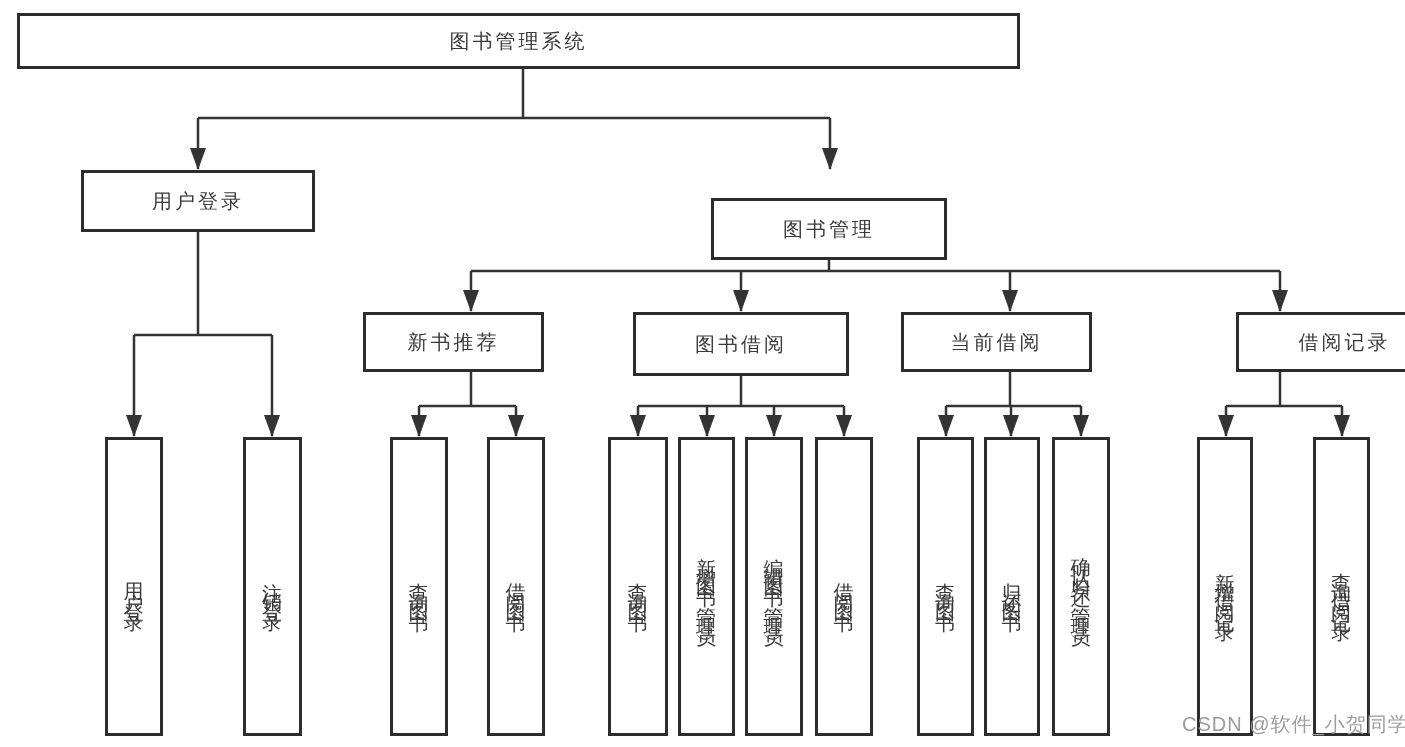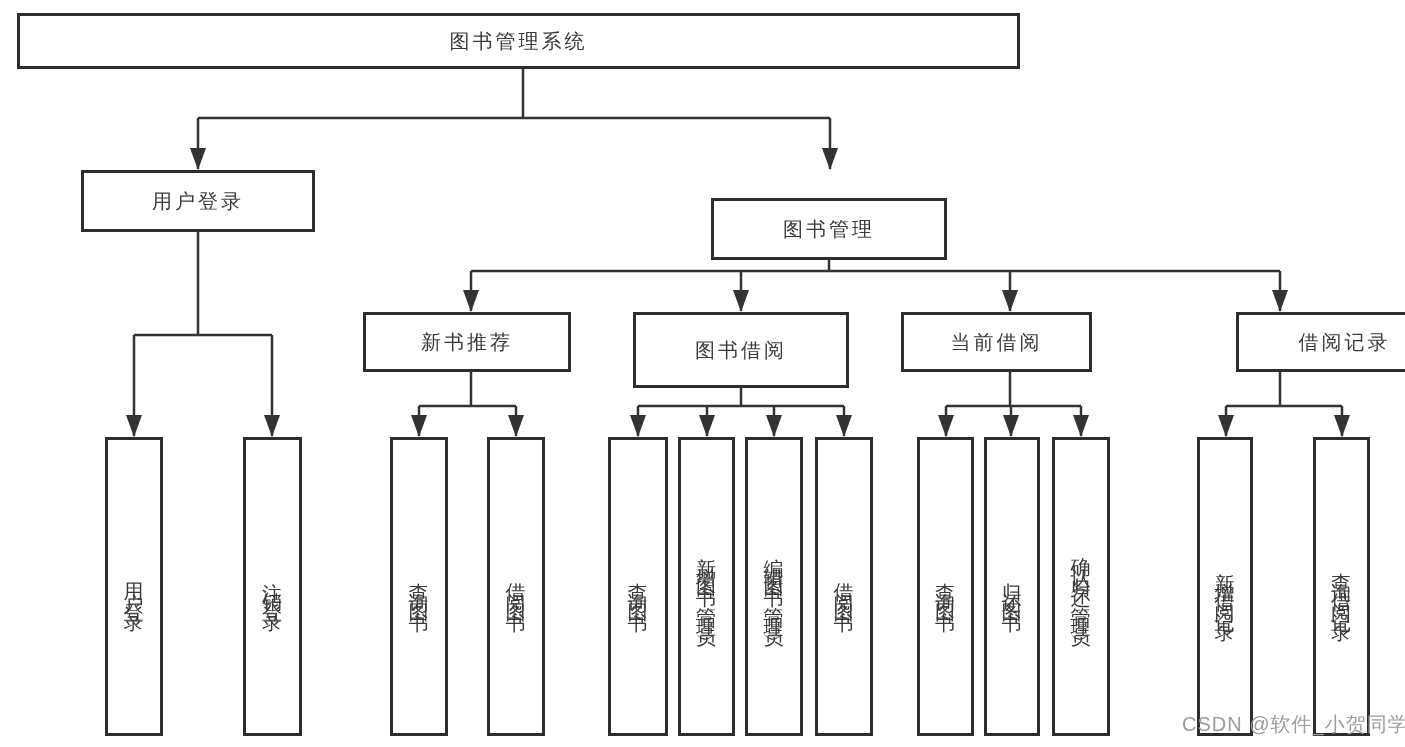--- a/index.html
+++ b/index.html
@@ -120,24 +120,24 @@
     <span class="hlabel">图书管理系统</span>
   </div>
 
   <div class="box" style="left:81px; top:170px; width:234px; height:62px;">
     <span class="hlabel">用户登录</span>
   </div>
   <div class="box" style="left:711px; top:170px; width:236px; height:62px;margin-top:28px;">
     <span class="hlabel">图书管理</span>
   </div>
 
-  <div class="box" style="left:363px; top:312px; width:208px; height:60px;">
+  <div class="box" style="left:363px; top:312px; width:181px; height:60px;">
     <span class="hlabel">新书推荐</span>
   </div>
-  <div class="box" style="left:633px; top:312px; width:216px; height:76px;">
+  <div class="box" style="left:633px; top:312px; width:216px; height:64px;">
     <span class="hlabel">图书借阅</span>
   </div>
   <div class="box" style="left:901px; top:312px; width:191px; height:60px;">
     <span class="hlabel">当前借阅</span>
   </div>
   <div class="box" style="left:1236px; top:312px; width:217px; height:60px;">
     <span class="hlabel">借阅记录</span>
   </div>
 
   <div class="box leaf" style="left:105px; width:58px;">

